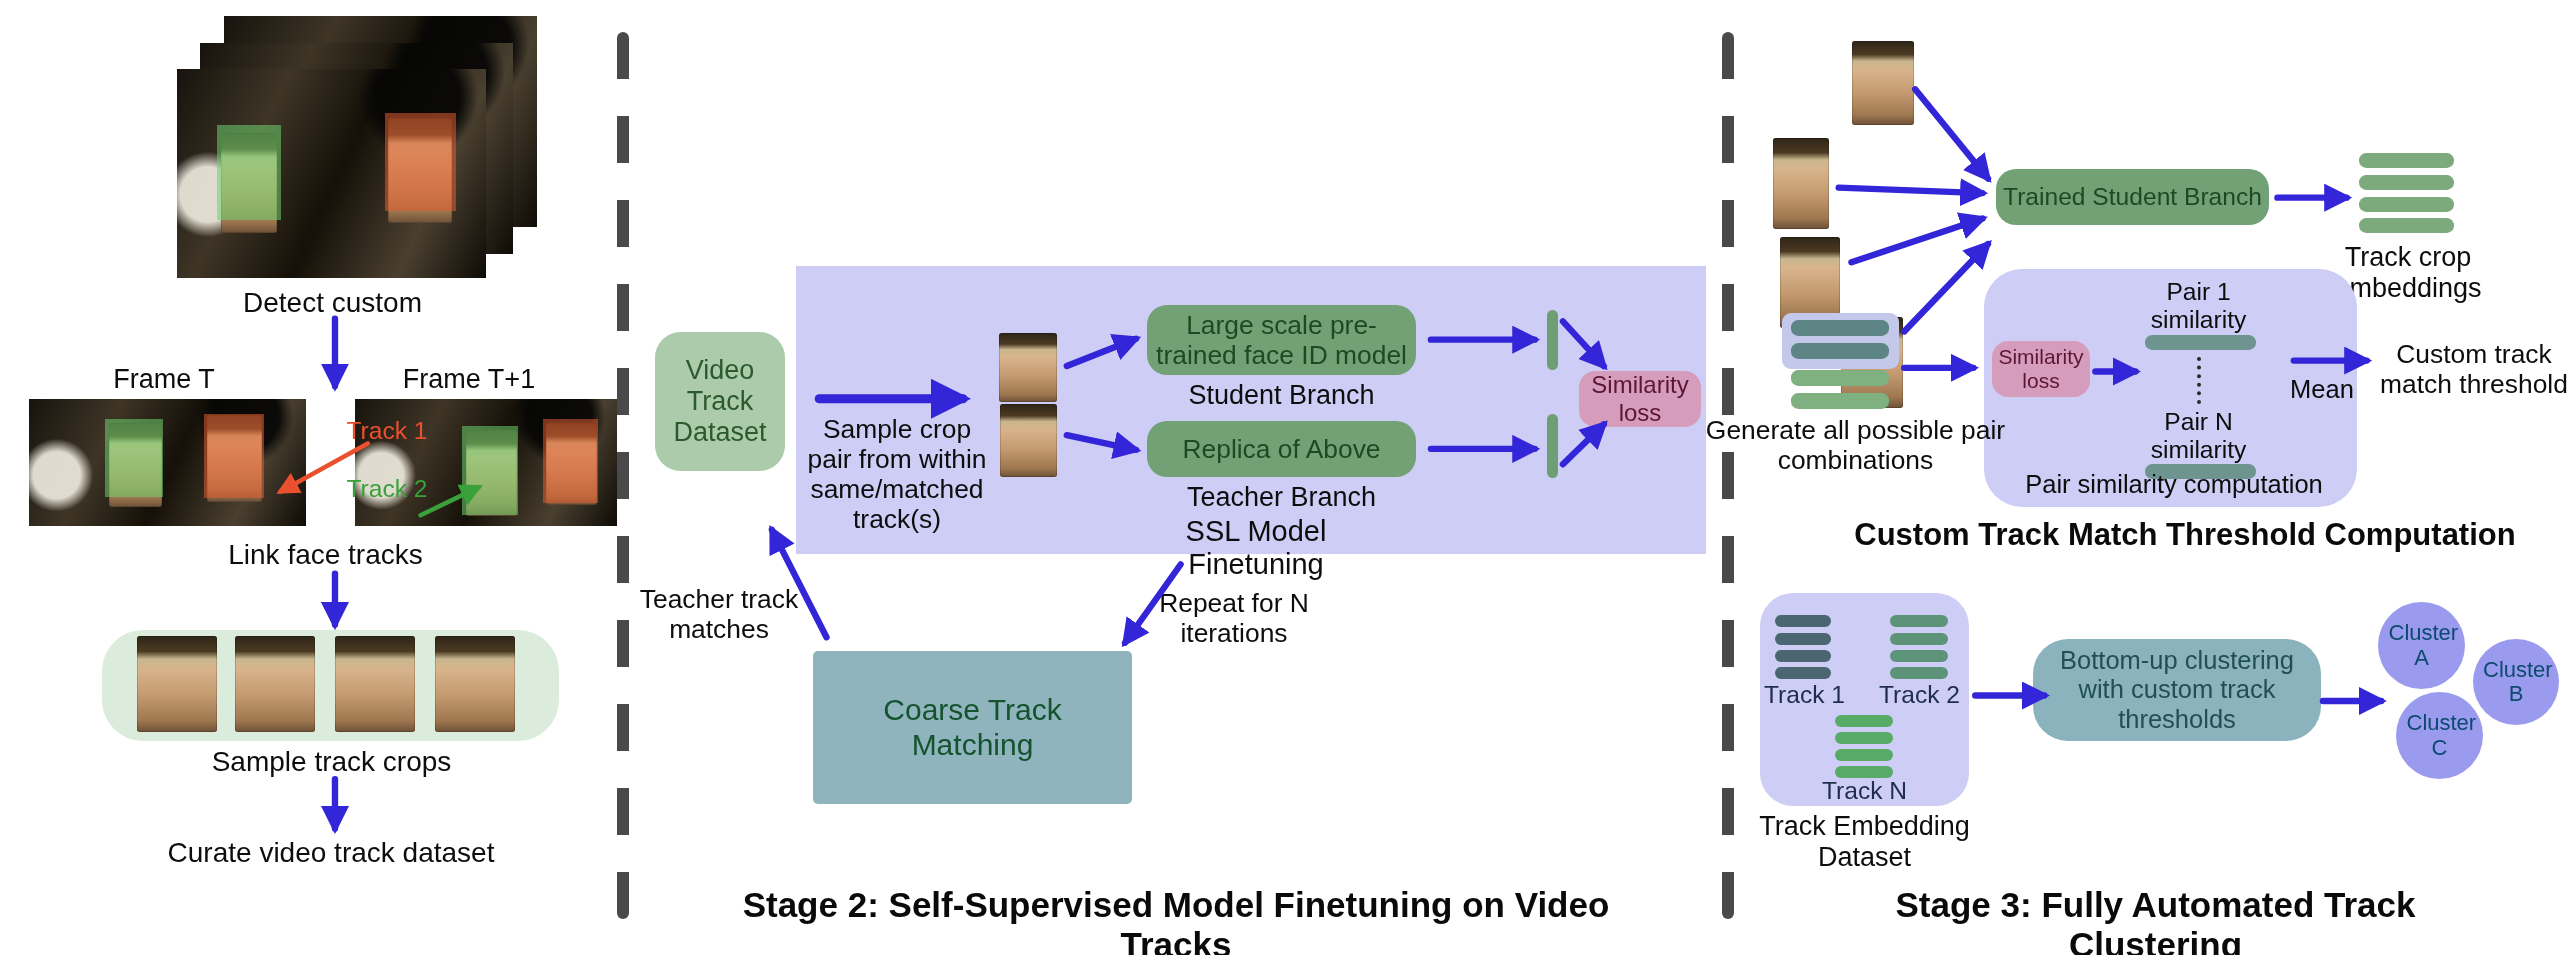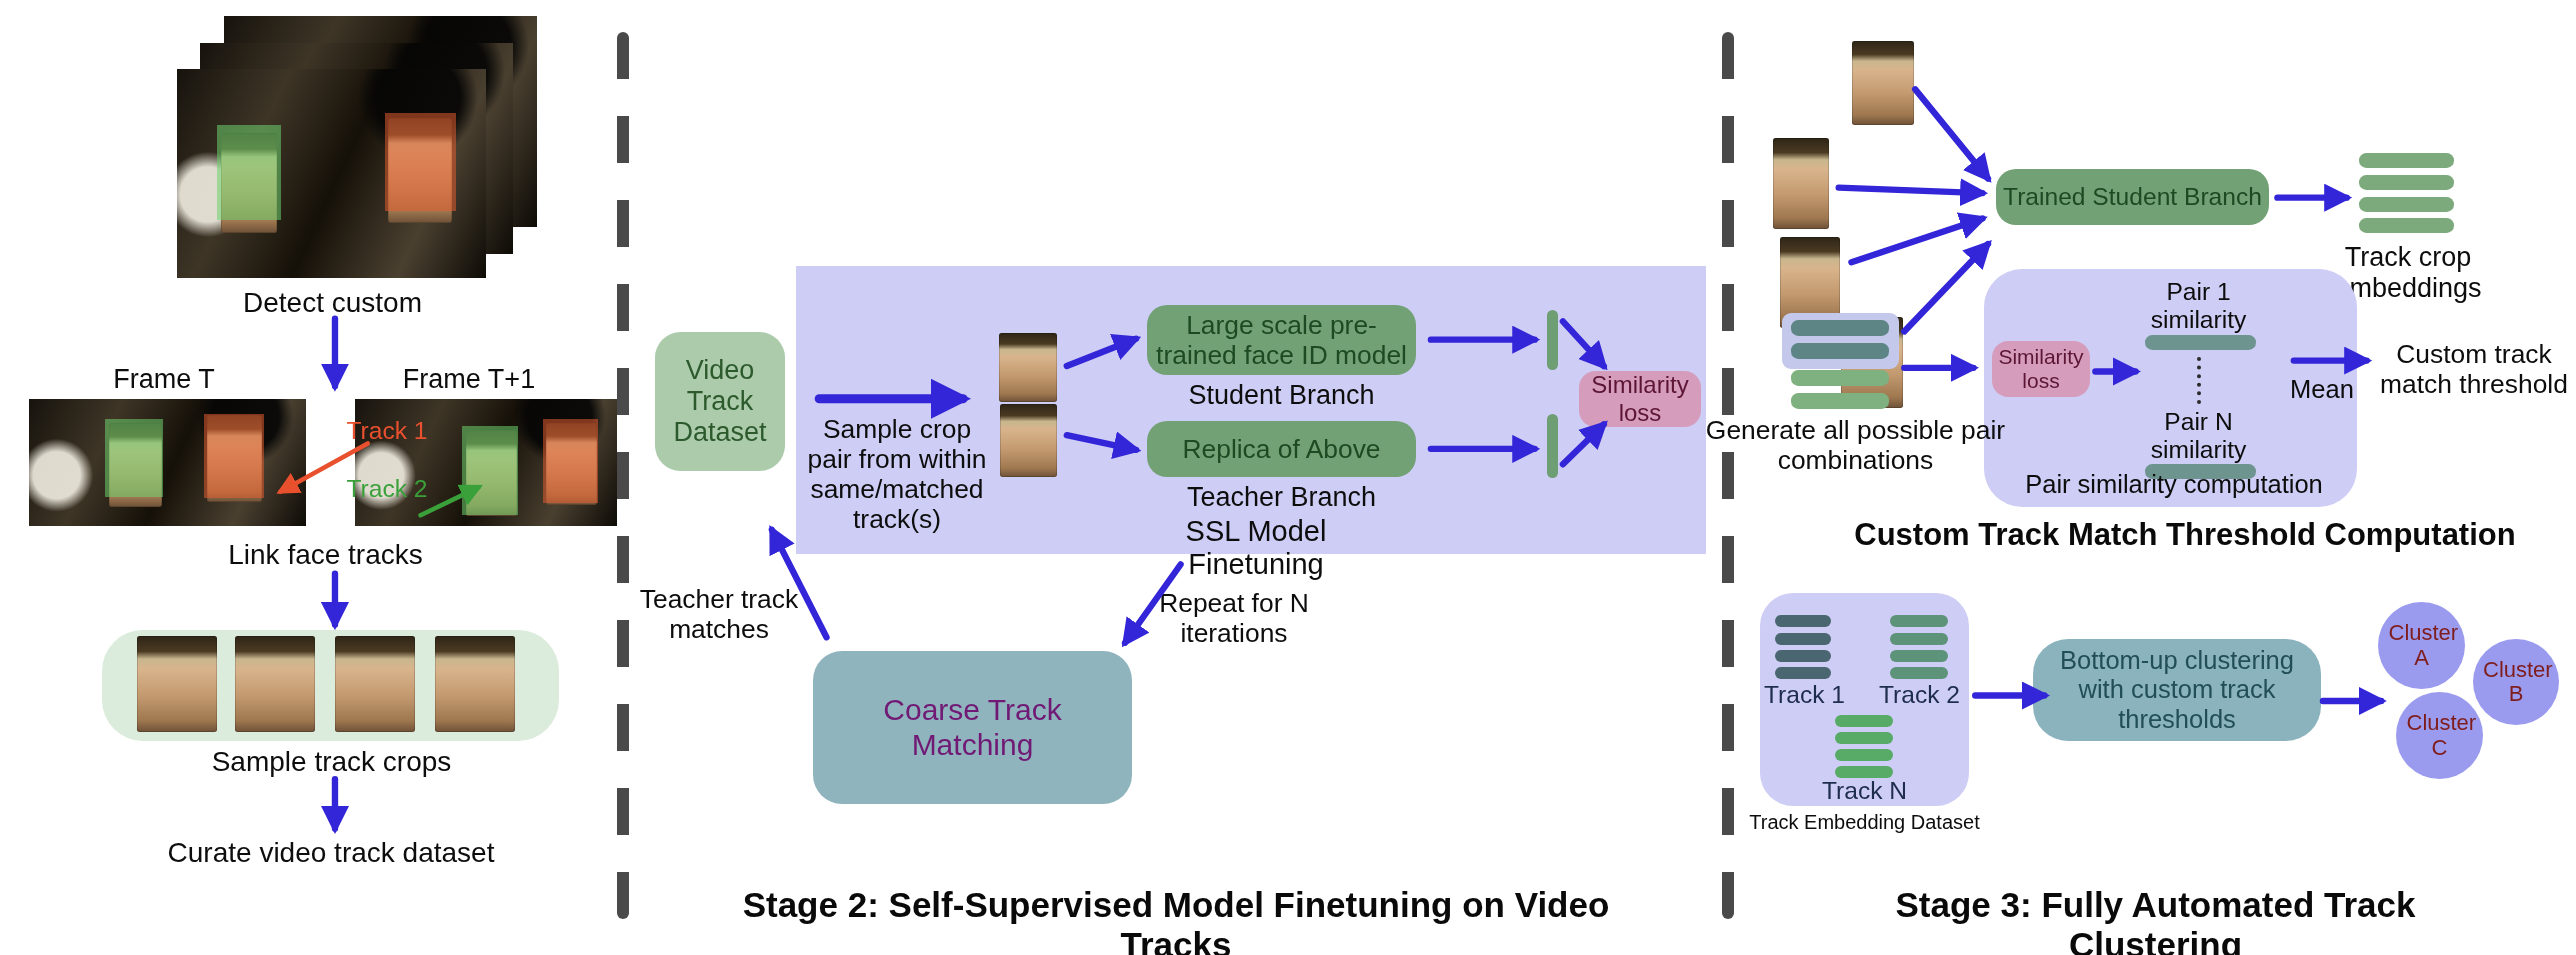--- a/index.html
+++ b/index.html
@@ -5,41 +5,41 @@
   html,body{margin:0;padding:0;background:#ffffff;}
   #canvas{position:relative;width:2576px;height:956px;background:#ffffff;
           font-family:"Liberation Sans",sans-serif;color:#111;overflow:hidden;}
   .abs{position:absolute;}
   .lbl{position:absolute;text-align:center;line-height:1.14;color:#0d0d0d;}
   .boldlbl{position:absolute;text-align:center;font-weight:700;color:#0a0a0a;}
   .box{position:absolute;display:flex;align-items:center;justify-content:center;
        text-align:center;line-height:1.15;}
   .greenbox{background:#72a175;color:#1d4a22;border-radius:20px;}
   .lightgreenbox{background:#abcbab;color:#2d5a2d;border-radius:25.5px;}
-  .tealbox{background:#90b4bd;color:#701a75;border-radius:29px;}
+  .tealbox{background:#90b4bd;color:#14532d;border-radius:5px;}
   .tealbox2{background:#8ab3bd;color:#224e58;border-radius:35px;}
   .pinkbox{background:#d59dbb;color:#5c1535;border-radius:16.4px;}
   .lavender{background:#cdcdf5;}
   .palegreen{background:#dcecdc;border-radius:41px;}
   .divider{position:absolute;width:12px;border-radius:6.4px;
            background:repeating-linear-gradient(to bottom,#4a4a4a 0 47px,transparent 47px 84px);}
   .bar{position:absolute;border-radius:7.3px;}
   .vbar{position:absolute;border-radius:5.5px;background:#6e9e74;}
   .face{position:absolute;border-radius:2.7px;
         background:linear-gradient(180deg,#2e2517 0%,#4b3a22 16%,#c8b68e 24%,#d8b48c 34%,#c49a70 62%,#9f7850 88%,#6e5138 100%);
         box-shadow:inset 0 0 0 0.9px rgba(0,0,0,.18);}
   .vframe{position:absolute;
         background:
           radial-gradient(circle at 10% 60%, rgba(242,238,226,.9) 0 9%, transparent 14%),
           radial-gradient(circle at 78% 14%, rgba(5,5,5,.9) 0 14%, transparent 20%),
           linear-gradient(115deg,#17130d 0%,#3e3526 28%,#151008 52%,#4a4030 78%,#0e0b06 100%);}
   .ovg{position:absolute;background:rgba(110,210,110,.55);}
   .ovr{position:absolute;background:rgba(226,92,48,.55);}
   .dotline{position:absolute;border-left:4.6px dotted #2a2a2a;width:0;}
-  .circle{position:absolute;border-radius:50%;background:#9a9bef;color:#7f1d1d;
+  .circle{position:absolute;border-radius:50%;background:#9a9bef;color:#0c4a6e;
           display:flex;align-items:center;justify-content:center;text-align:center;line-height:1.1;}
   svg.arrows{position:absolute;left:0;top:0;pointer-events:none;}
 </style>
 </head>
 <body>
 
 <div id="canvas">
 
   <div class="divider" style="left:617px;top:32px;height:887px;"></div>
   <div class="divider" style="left:1722px;top:32px;height:887px;"></div>
@@ -176,21 +176,21 @@
   <div class="bar" style="left:1890px;top:650px;width:58px;height:12px;background:#5d9379;"></div>
   <div class="bar" style="left:1890px;top:667px;width:58px;height:12px;background:#5d9379;"></div>
   <div class="lbl" style="left:1861px;top:681px;width:117px;font-size:24.6px;color:#1f2d4d;">Track 2</div>
 
   <div class="bar" style="left:1835px;top:715px;width:58px;height:12px;background:#57ab67;"></div>
   <div class="bar" style="left:1835px;top:732px;width:58px;height:12px;background:#57ab67;"></div>
   <div class="bar" style="left:1835px;top:749px;width:58px;height:12px;background:#57ab67;"></div>
   <div class="bar" style="left:1835px;top:766px;width:58px;height:12px;background:#57ab67;"></div>
   <div class="lbl" style="left:1806px;top:777px;width:117px;font-size:24.6px;color:#1f2d4d;">Track N</div>
 
-  <div class="lbl" style="left:1737px;top:811px;width:255px;font-size:20px;">Track Embedding Dataset</div>
+  <div class="lbl" style="left:1737px;top:811px;width:255px;font-size:27px;">Track Embedding Dataset</div>
 
   <div class="box tealbox2" style="left:2033px;top:639px;width:288px;height:102px;font-size:25.5px;">
     <span style="width:273px;">Bottom-up clustering with custom track thresholds</span>
   </div>
 
   <div class="circle" style="left:2378px;top:602px;width:87px;height:87px;font-size:22px;">
     <span style="width:66px;">Cluster A</span>
   </div>
   <div class="circle" style="left:2473px;top:639px;width:86px;height:86px;font-size:22px;">
     <span style="width:66px;">Cluster B</span>

